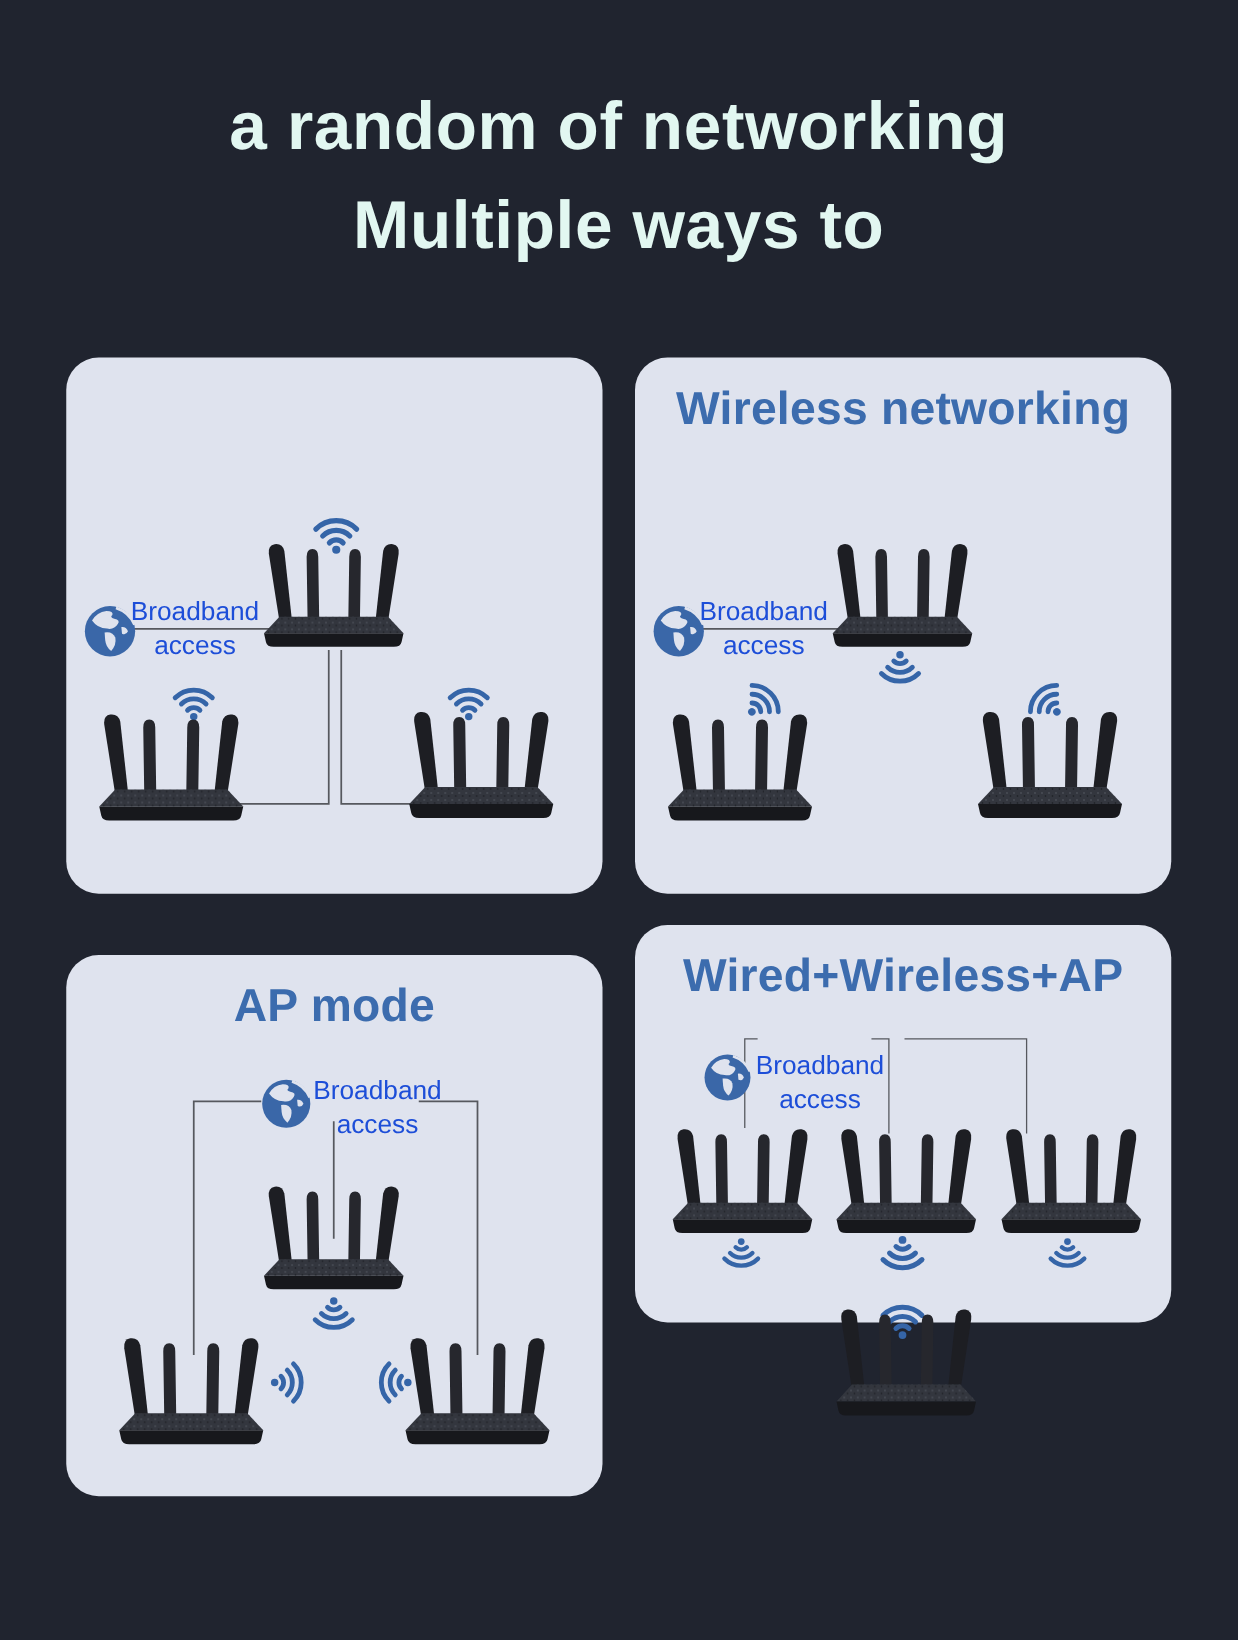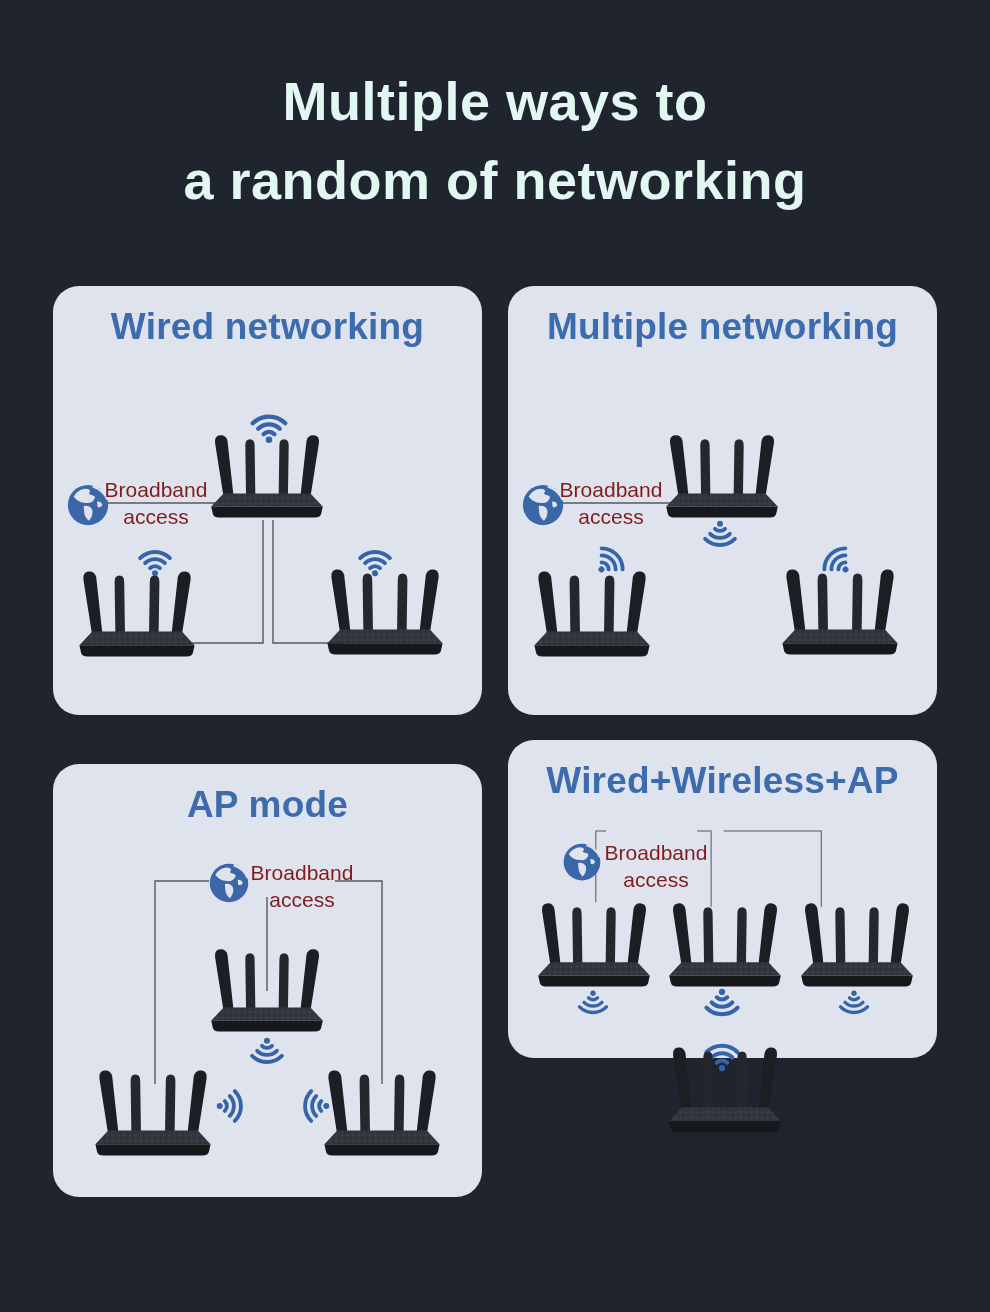--- a/index.html
+++ b/index.html
@@ -22,21 +22,21 @@
   .p4{left:508px;top:740px;height:318px;}
   .panel-title{
     margin:0;position:absolute;top:20px;left:0;right:0;text-align:center;
     font-size:37px;font-weight:700;color:#3c6cae;letter-spacing:.2px;
   }
   .lines{position:absolute;left:0;top:0;width:100%;height:100%;}
   .lines path{stroke:#56585e;stroke-width:1.4;fill:none;}
   .el{position:absolute;display:block;}
   .wifi{color:#3565a8;}
   .bb{
-    position:absolute;color:#7f1d1d;font-size:21px;line-height:26.5px;
+    position:absolute;color:#1d4ed8;font-size:21px;line-height:26.5px;
     text-align:center;white-space:nowrap;
   }
 </style>
 </head>
 <body>
 
 <svg width="0" height="0" style="position:absolute" aria-hidden="true">
   <defs>
     <pattern id="rtex" width="7" height="7" patternUnits="userSpaceOnUse">
       <circle cx="2" cy="2" r="0.9" fill="#4a4e57"></circle>
@@ -65,26 +65,25 @@
       <path d="M19.5 25 Q26.5 24 28.5 29.5 Q29.5 35.5 25 40.5 Q20.5 37 20 31.5 Z" fill="#dfe3ee"></path>
       <path d="M33.5 20.5 Q37.5 20 39 24 Q37.5 27.5 34 26 Z" fill="#dfe3ee"></path>
       <path d="M29 4.5 Q40 8 44.5 18.5" stroke="#dfe3ee" stroke-width="2.4" fill="none"></path>
     </g>
   </defs>
 </svg>
 
 <div class="page">
 
   <header class="hero">
+    <div>a random of networking</div>
     <div>Multiple ways to</div>
-    <div>a random of networking</div>
   </header>
 
   <section class="panel p1">
-    <h2 class="panel-title">Wired networking</h2>
     <svg class="lines" viewBox="0 0 429 429">
       <path d="M40 217 H174"></path>
       <path d="M210 234 V357 H126"></path>
       <path d="M220 234 V357 H290"></path>
     </svg>
     <svg class="el" style="left:12px;top:196px" width="46" height="46" viewBox="0 0 48 48">
         <use href="#sym-globe"></use>
       </svg>
     <div class="bb" style="left:46px;top:191px;width:114px">
       <div>Broadband</div>
@@ -104,21 +103,21 @@
       </svg>
     <svg class="el wifi" style="left:301px;top:250px" width="42" height="42" viewBox="0 0 48 48">
         <use href="#sym-wifi"></use>
       </svg>
     <svg class="el" style="left:268px;top:274px" width="128" height="96" viewBox="0 0 160 120" preserveAspectRatio="none">
         <use href="#sym-router"></use>
       </svg>
   </section>
 
   <section class="panel p2">
-    <h2 class="panel-title">Multiple networking</h2>
+    <h2 class="panel-title">Wireless networking</h2>
     <svg class="lines" viewBox="0 0 429 429">
       <path d="M40 217 H174"></path>
     </svg>
     <svg class="el" style="left:12px;top:196px" width="46" height="46" viewBox="0 0 48 48">
         <use href="#sym-globe"></use>
       </svg>
     <div class="bb" style="left:46px;top:191px;width:114px">
       <div>Broadband</div>
       <div>access</div>
     </div>

